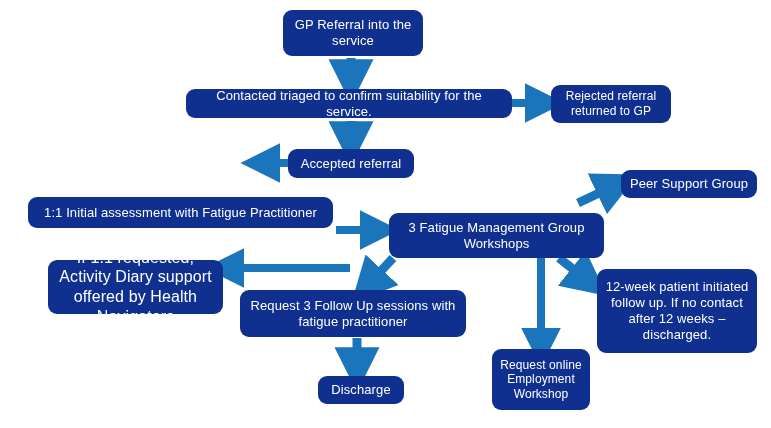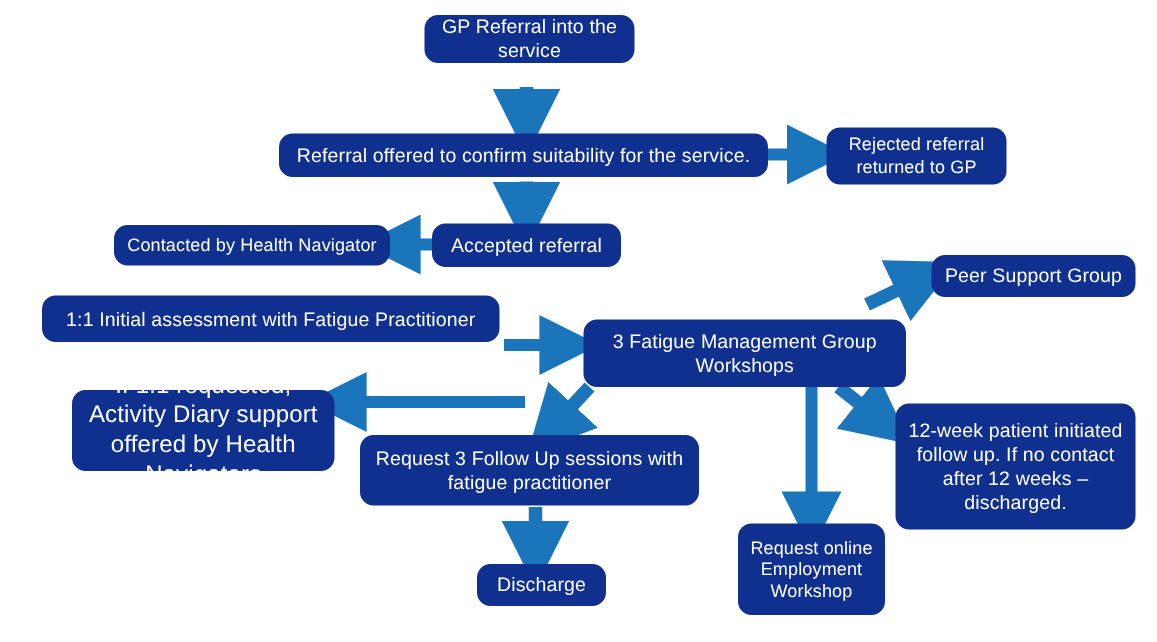--- a/index.html
+++ b/index.html
@@ -93,39 +93,36 @@
 
     <g>
       <line x1="541" y1="258" x2="541" y2="346" stroke="#1B75BB" stroke-width="8" marker-end="url(#ah)"></line>
     </g>
 
     <g>
       <line x1="357" y1="338" x2="357" y2="368" stroke="#1B75BB" stroke-width="9" marker-end="url(#ah)"></line>
     </g>
   </svg>
 
-  <div class="node" style="left:283px; top:10px; width:140px; height:32px;">
+  <div class="node" style="left:283px; top:10px; width:140px; height:46px;">
     <span>GP Referral into the service</span>
   </div>
 
   <div class="node" style="left:186px; top:89px; width:326px; height:29px;">
-    <span>Referral offered to confirm suitability for the service.</span>
+    <span>Contacted triaged to confirm suitability for the service.</span>
   </div>
 
   <div class="node" style="left:551px; top:85px; width:120px; height:38px; font-size:12px;">
     <span>Rejected referral returned to GP</span>
   </div>
 
   <div class="node" style="left:288px; top:149px; width:126px; height:29px;">
     <span>Accepted referral</span>
   </div>
 
-  <div class="node" style="left:76px; top:150px; width:184px; height:27px; font-size:12px;">
-    <span>Contacted by Health Navigator</span>
-  </div>
 
   <div class="node" style="left:621px; top:170px; width:136px; height:28px;">
     <span>Peer Support Group</span>
   </div>
 
   <div class="node" style="left:28px; top:197px; width:305px; height:31px;">
     <span>1:1 Initial assessment with Fatigue Practitioner</span>
   </div>
 
   <div class="node" style="left:389px; top:213px; width:215px; height:45px;">

